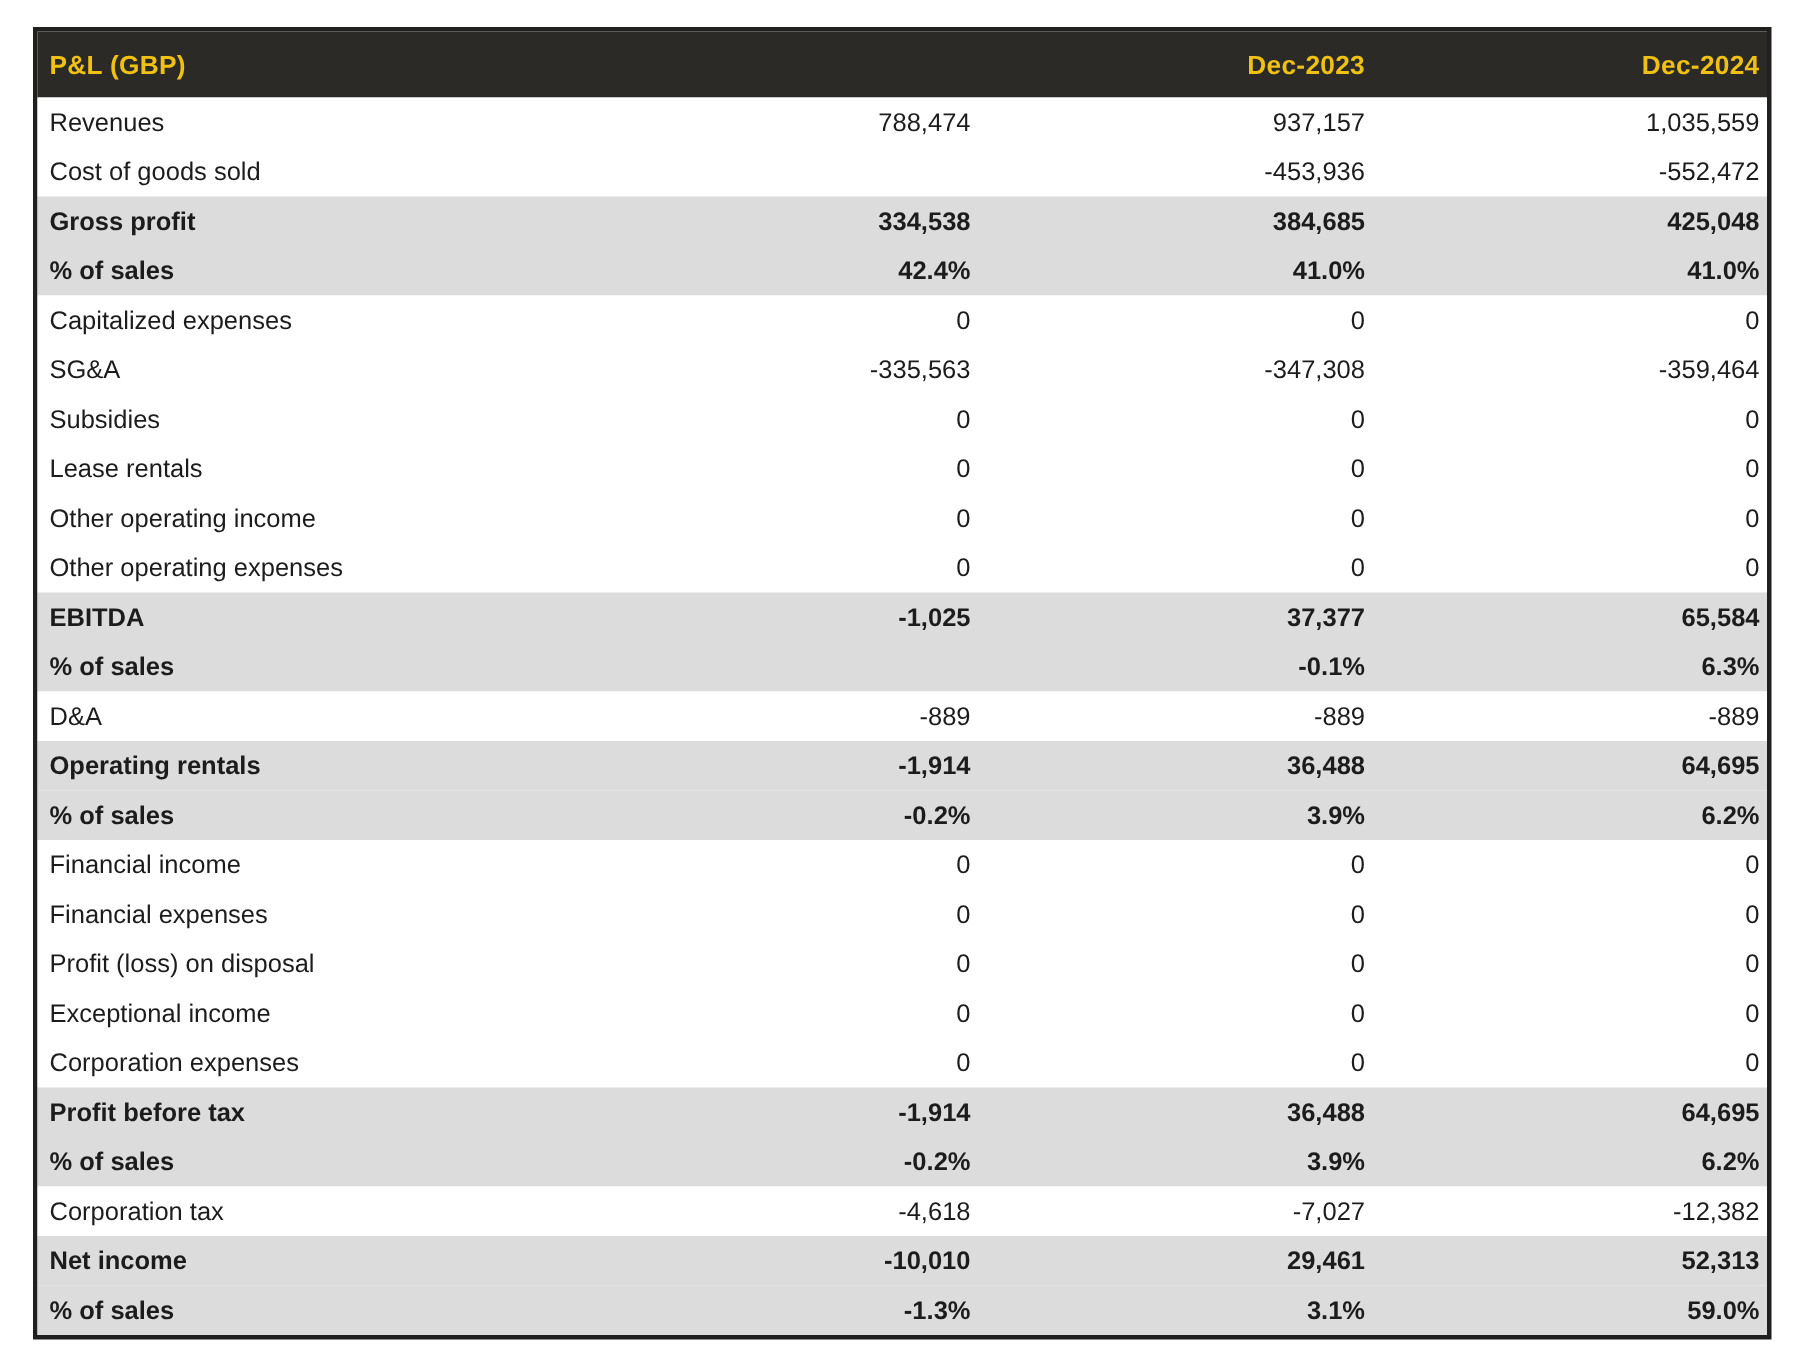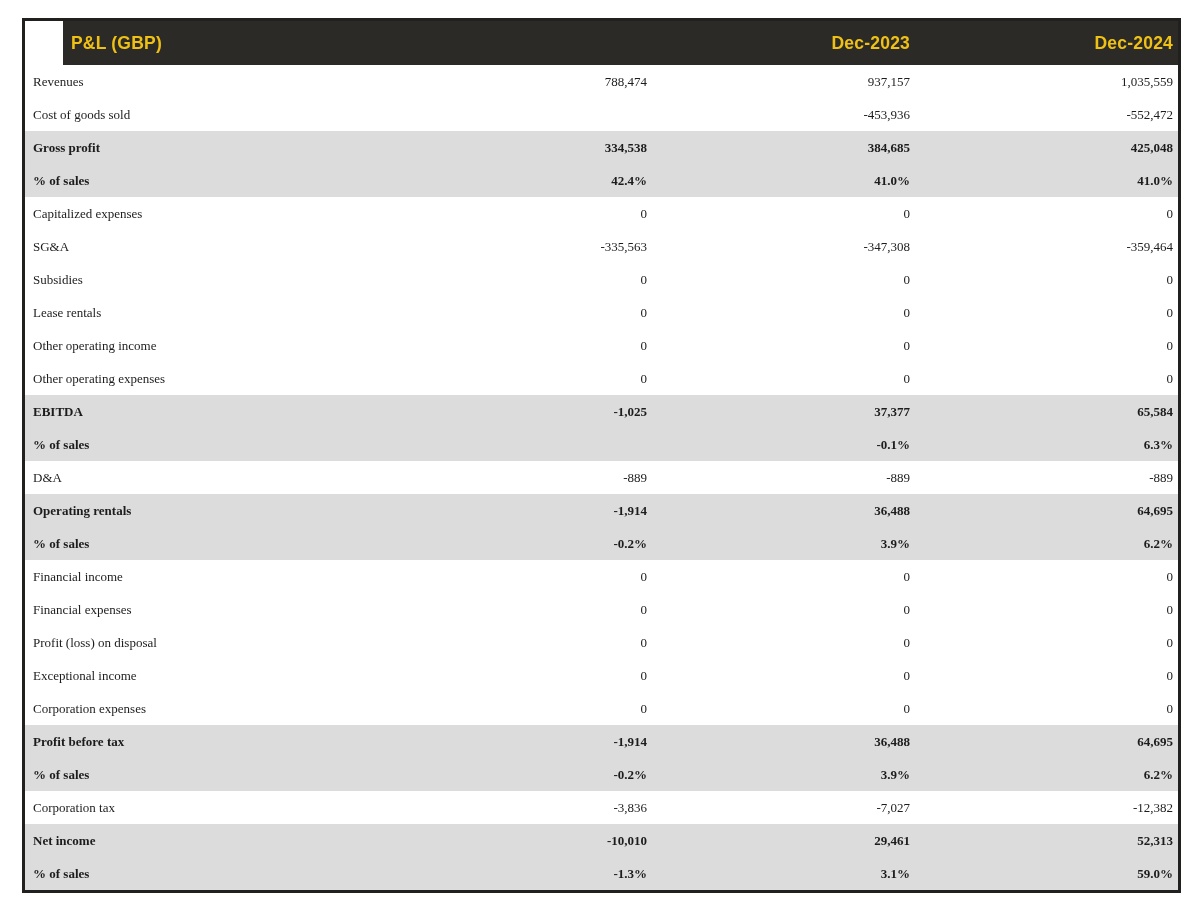--- a/index.html
+++ b/index.html
@@ -30,30 +30,28 @@
   }
   .thead {
     display: flex;
     align-items: center;
     height: 44px;
     background: var(--header-bg, #2b2a27);
     color: var(--header-text, #f0c115);
     font-weight: 700;
     font-size: 17.5px;
     letter-spacing: 0.2px;
-    margin-left: 38px;
   }
   .trow {
     display: flex;
     align-items: center;
     height: 33px;
     background: #ffffff;
-    font-size: 13px;
+    font-size: 17px;
     font-weight: 400;
-    font-family: Liberation Serif, serif;
   }
   .trow.emph {
     background: var(--emph-bg, #dcdcdc);
     font-weight: 700;
   }
   .cell-label {
     flex: 1 1 auto;
     padding-left: 8px;
     white-space: nowrap;
     overflow: hidden;
@@ -227,21 +225,21 @@
 
   <div class="trow emph">
     <div class="cell-label">% of sales</div>
     <div class="cell-num">-0.2%</div>
     <div class="cell-num">3.9%</div>
     <div class="cell-num">6.2%</div>
   </div>
 
   <div class="trow">
     <div class="cell-label">Corporation tax</div>
-    <div class="cell-num">-3,836</div>
+    <div class="cell-num">-4,618</div>
     <div class="cell-num">-7,027</div>
     <div class="cell-num">-12,382</div>
   </div>
 
   <div class="trow emph">
     <div class="cell-label">Net income</div>
     <div class="cell-num">-10,010</div>
     <div class="cell-num">29,461</div>
     <div class="cell-num">52,313</div>
   </div>

